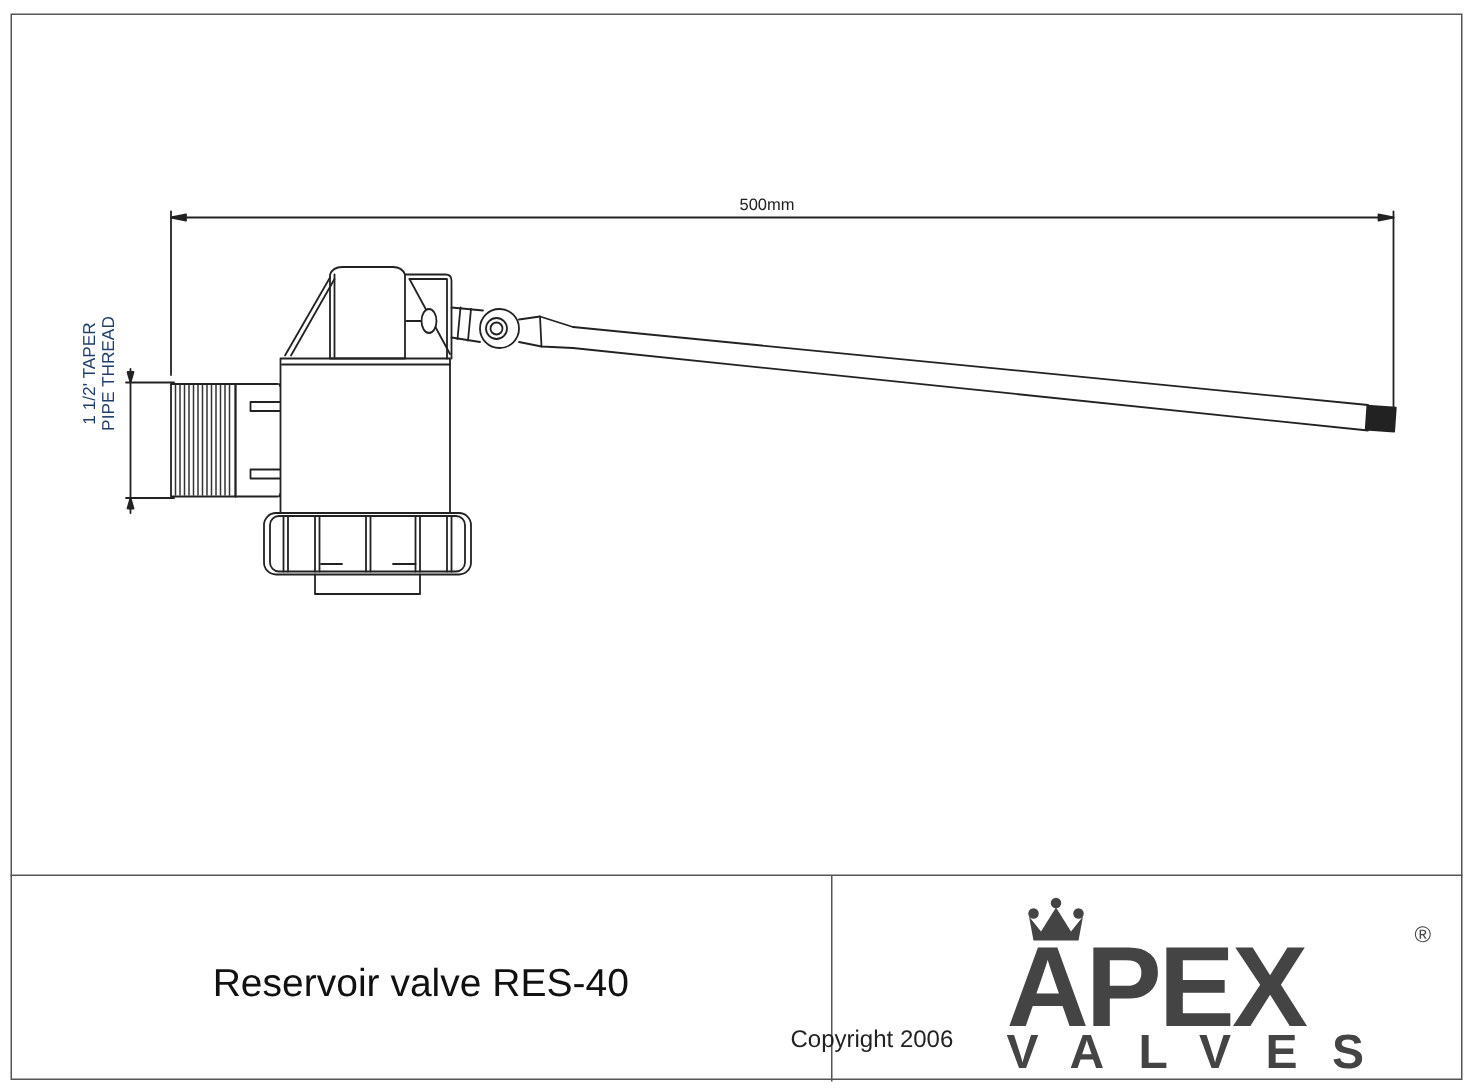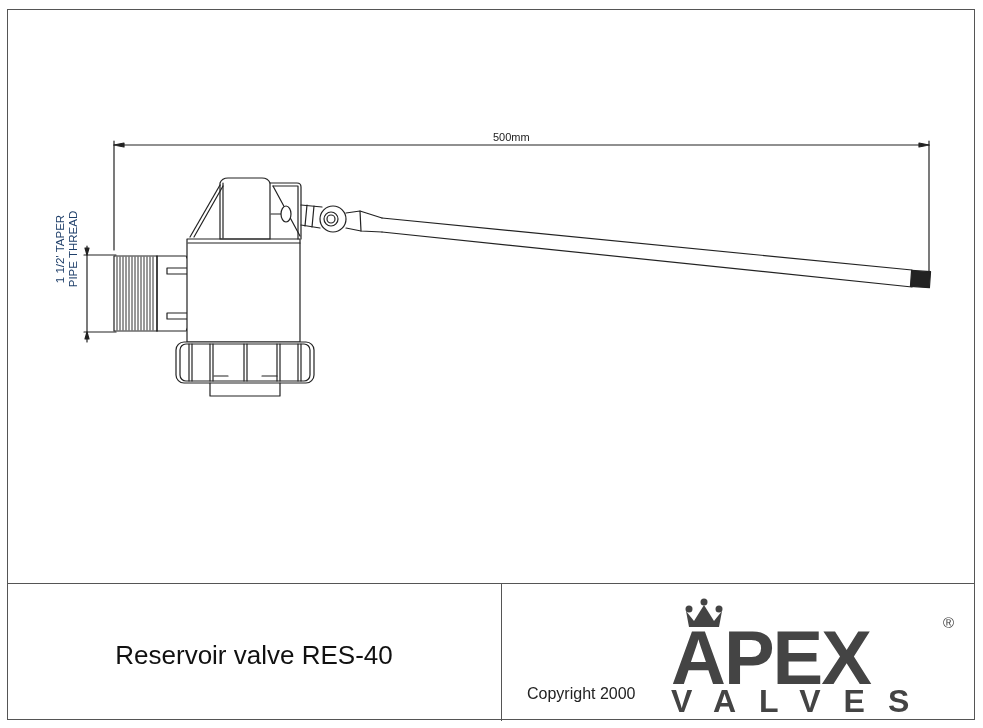--- a/index.html
+++ b/index.html
@@ -1,20 +1,20 @@
 <!DOCTYPE html>
 <html><head>
 <meta charset="utf-8">
 <style>
   html, body { margin: 0; padding: 0; background: #ffffff; }
   body { width: 983px; height: 728px; position: relative; overflow: hidden; font-family: "Liberation Sans", sans-serif; }
   .sheet { position: absolute; left: 7px; top: 9px; width: 968px; height: 711px; border: 1.5px solid #555; box-sizing: border-box; }
   .drawing { position: absolute; left: 0; top: 0; width: 983px; height: 728px; }
   .title-block { position: absolute; left: 7px; top: 583px; width: 968px; height: 137px; border-top: 1.5px solid #555; box-sizing: border-box; }
-  .title-cell { position: absolute; left: 0; top: 0; width: 495px; height: 137px; display: flex; align-items: center; justify-content: center; border-right: 1.5px solid #555; box-sizing: border-box; text-align: right; }
+  .title-cell { position: absolute; left: 0; top: 0; width: 548px; height: 137px; display: flex; align-items: center; justify-content: center; border-right: 1.5px solid #555; box-sizing: border-box; text-align: right; }
   .title-text { font-size: 26px; color: #111; padding-top: 6px; }
   .logo-cell { position: absolute; left: 495px; top: 0; width: 473px; height: 137px; }
   .copyright { position: absolute; left: 25px; top: 101px; font-size: 16px; color: #222; }
   .dim-text { position: absolute; font-size: 11px; color: #222; }
   .thread-label { position: absolute; left: 54px; top: 294px; width: 90px; transform: rotate(-90deg); transform-origin: 0 0; font-size: 11.5px; line-height: 13px; color: #1f3f6a; text-align: center; white-space: nowrap; }
   .thread-label span { display: block; }
 </style>
 </head>
 <body>
 
@@ -128,21 +128,21 @@
 <div class="thread-label">
   <span>1 1/2' TAPER</span>
   <span>PIPE THREAD</span>
 </div>
 
 <div class="title-block">
   <div class="title-cell">
     <div class="title-text">Reservoir valve RES-40</div>
   </div>
   <div class="logo-cell">
-    <div class="copyright">Copyright 2000</div>
+    <div class="copyright">Copyright 2006</div>
     <svg style="position:absolute; left:165px; top:10px;" width="300" height="125" viewBox="0 0 300 125" xmlns="http://www.w3.org/2000/svg">
       <g fill="#444">
 
         <g>
           <circle cx="22" cy="15" r="3.5"></circle>
           <circle cx="37" cy="8" r="3.5"></circle>
           <circle cx="52" cy="15" r="3.5"></circle>
           <path d="M19,17 L27,27 L37,11 L47,27 L55,17 L52,33 L22,33 Z"></path>
         </g>
 

